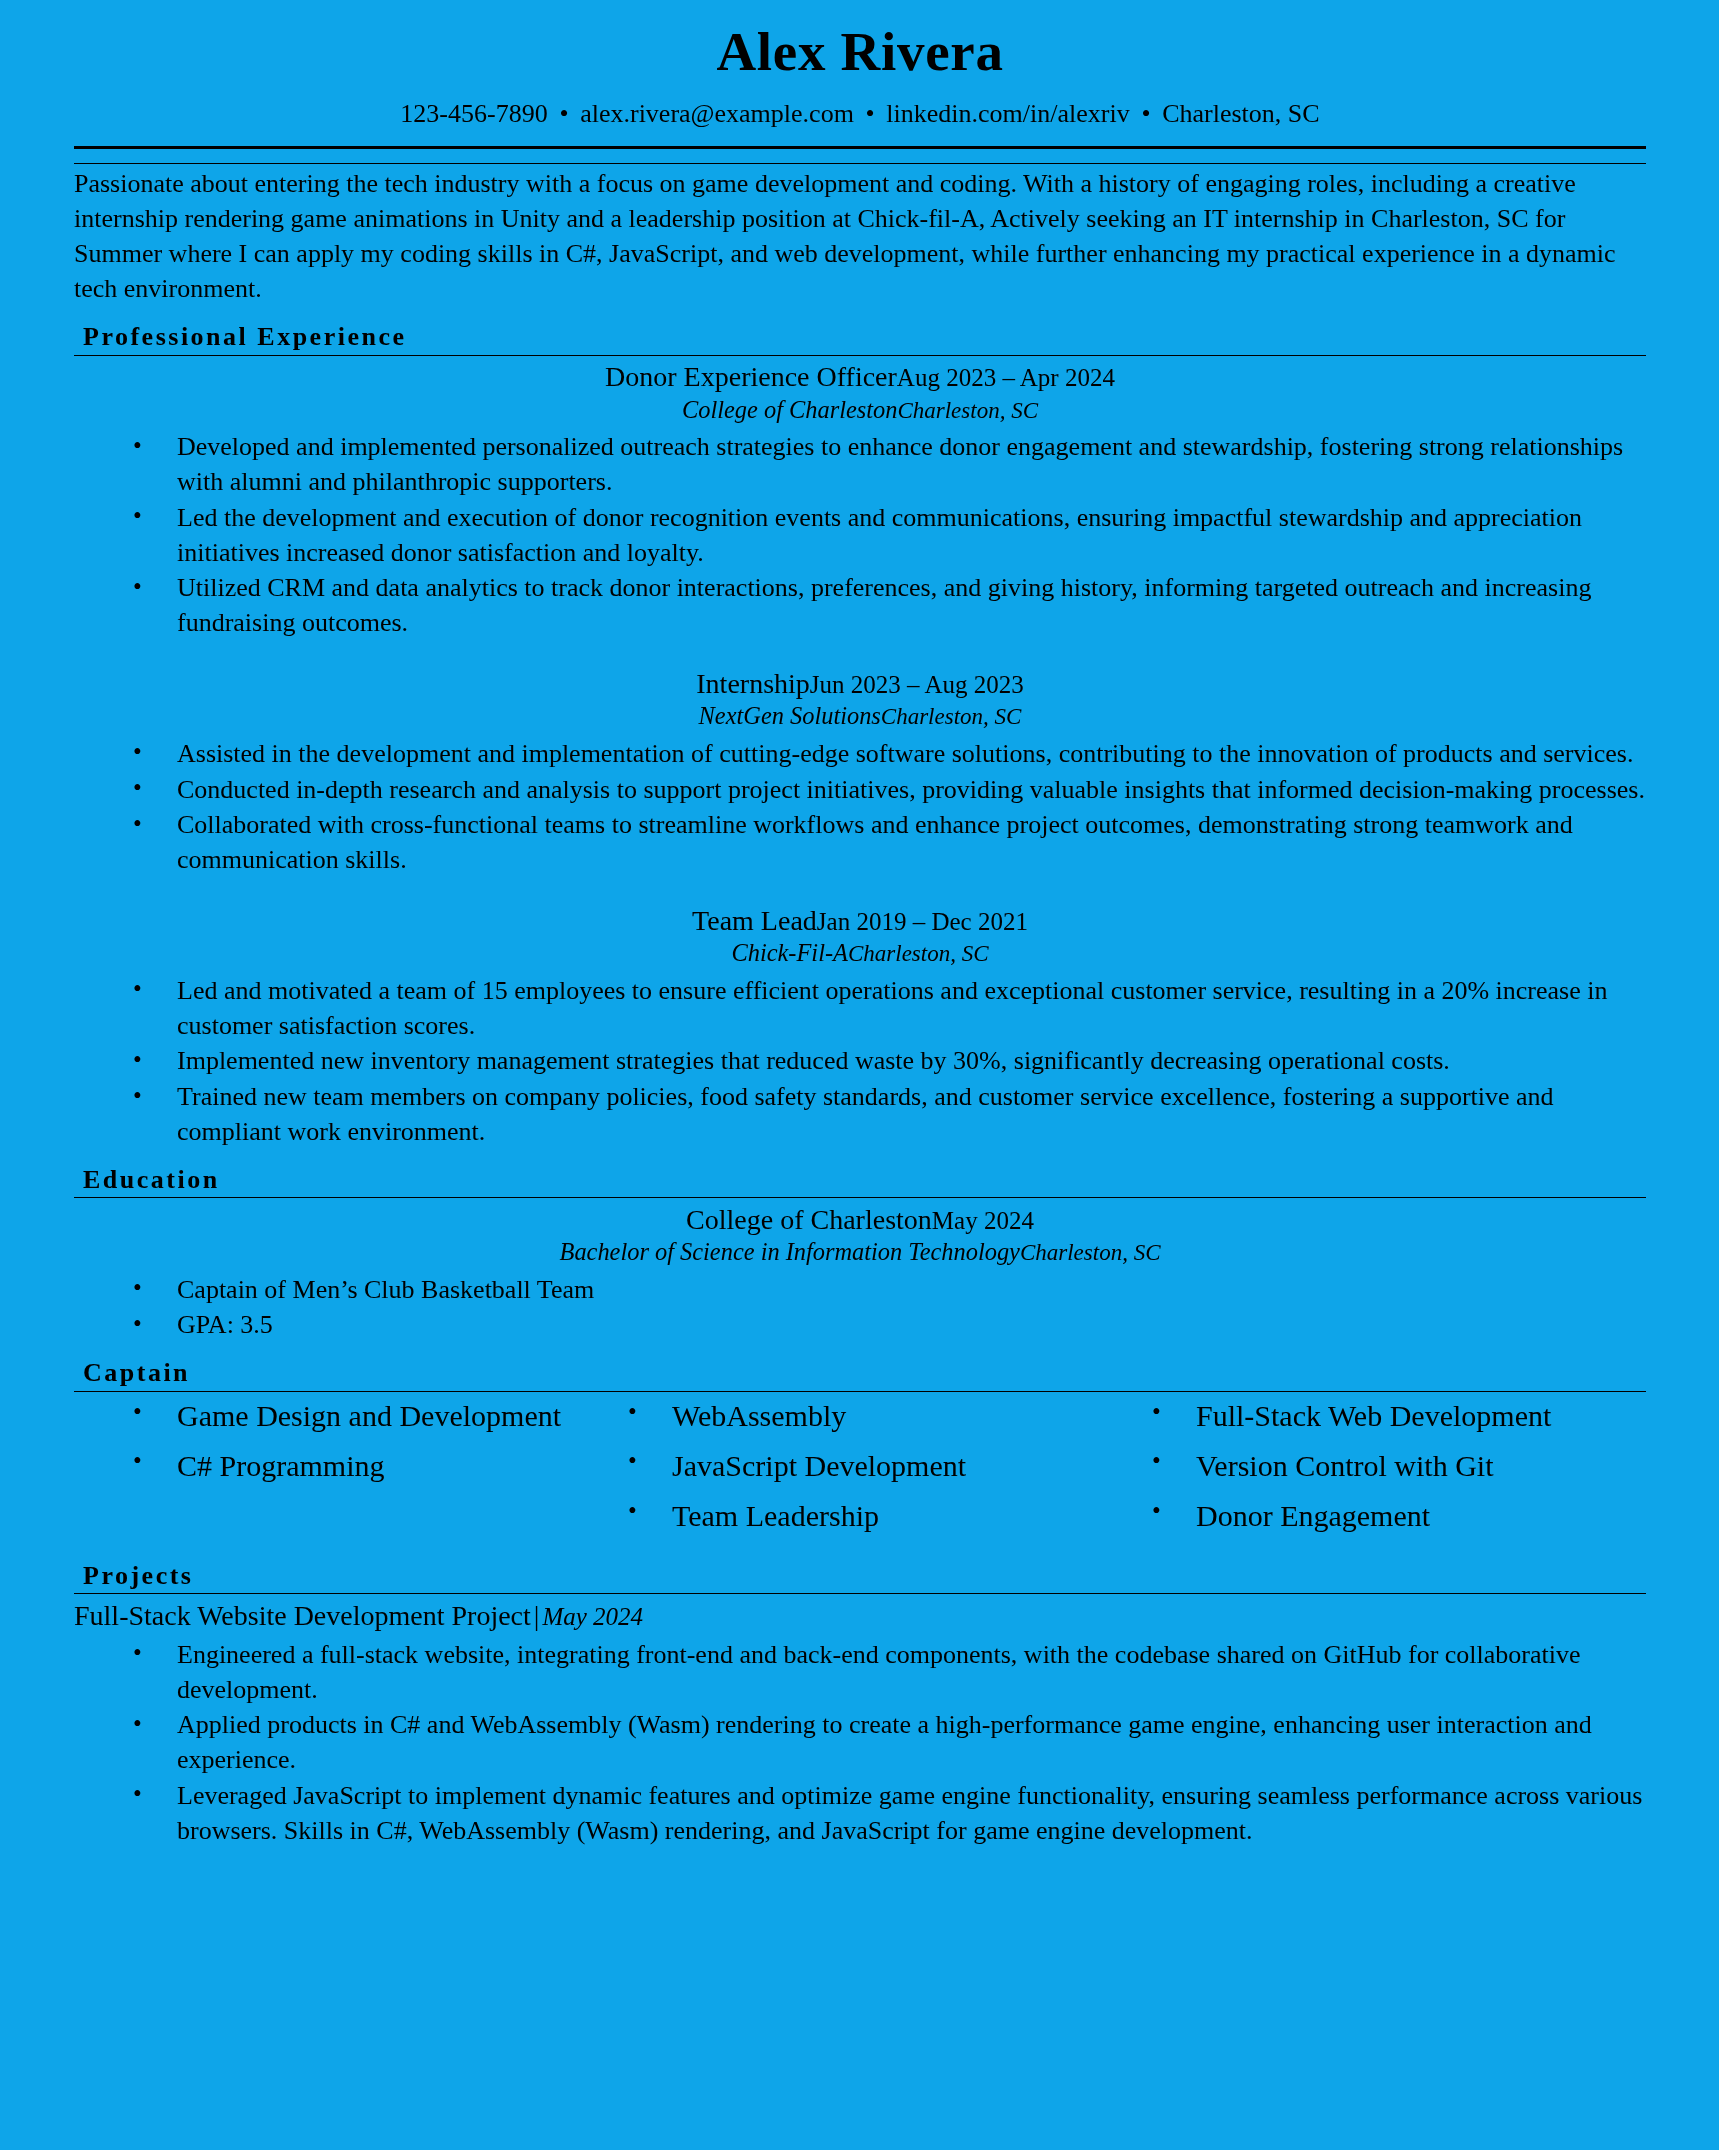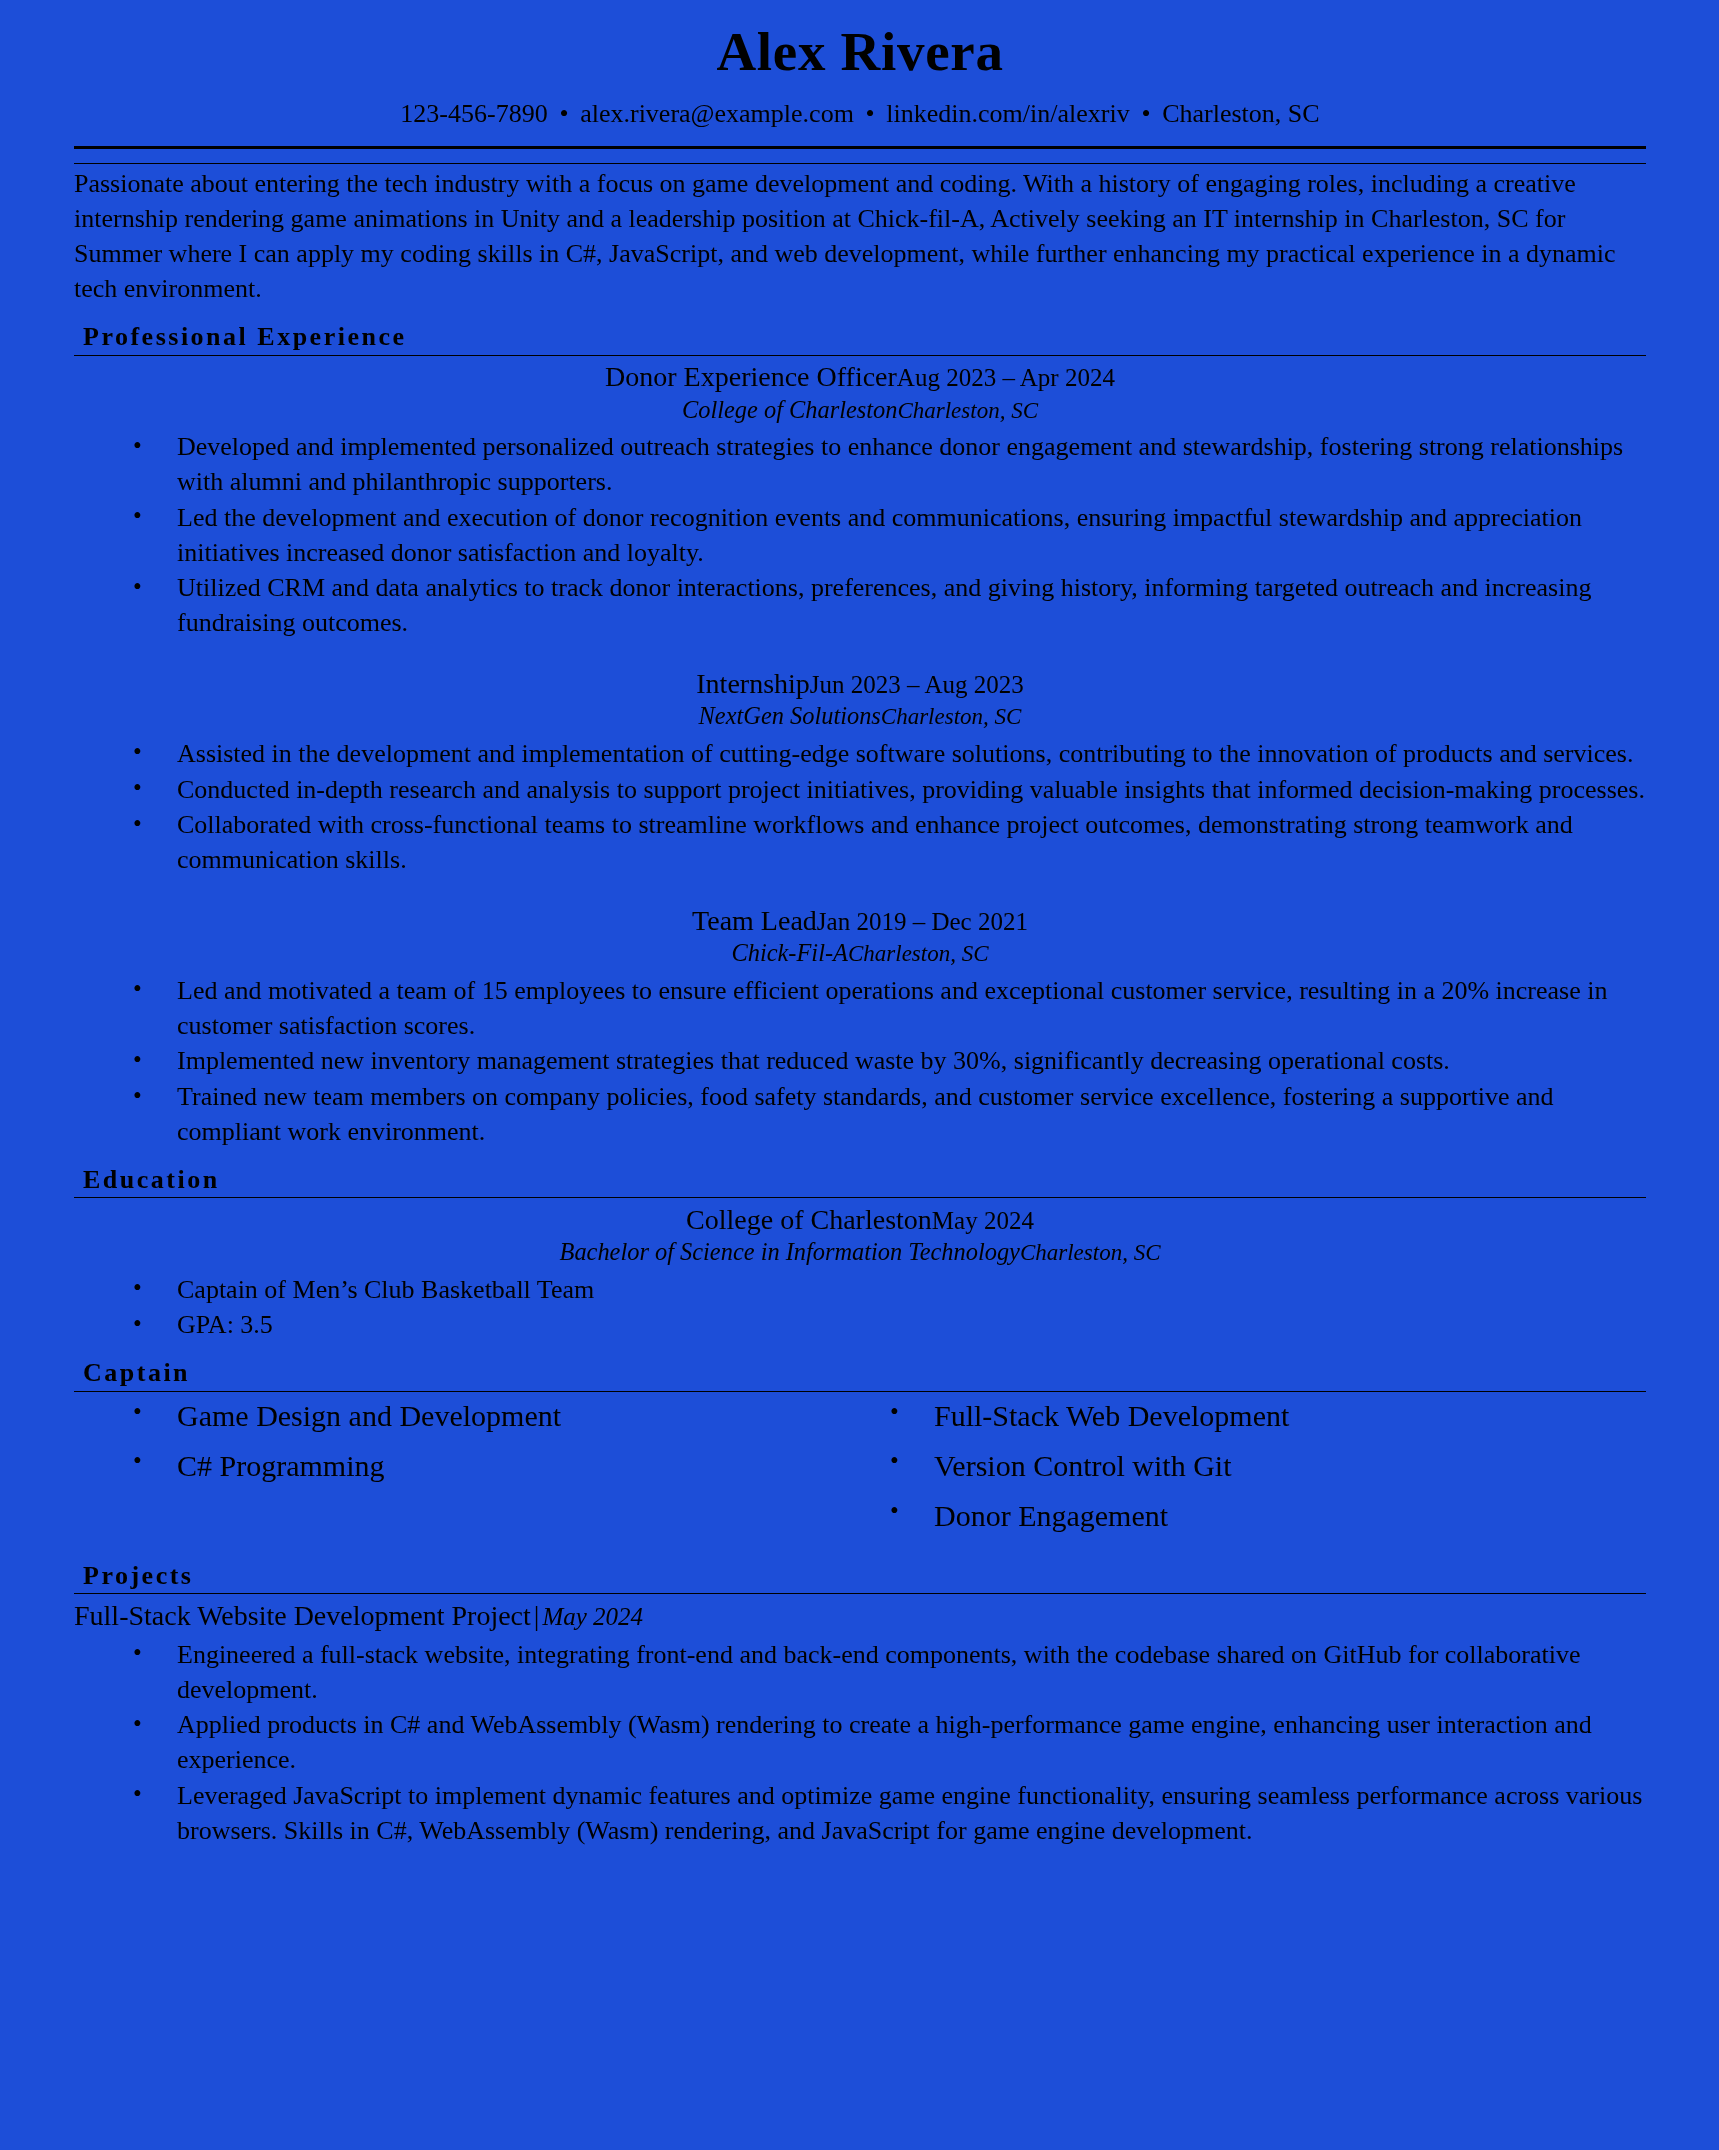--- a/index.html
+++ b/index.html
@@ -10,21 +10,21 @@
   body {
     font-family: "Liberation Serif", "DejaVu Serif", serif;
     color: #000000;
     -webkit-font-smoothing: antialiased;
   }
   .page {
     width: 1720px;
     min-height: 2151px;
     box-sizing: border-box;
     padding: 10.3px 74px 30px 74px;
-    background: #1d4ed8;
+    background: #0ea5e9;
     position: relative;
   }
 
   
   .name {
     text-align: center;
     font-size: 55px;
     font-weight: bold;
     letter-spacing: 0.7px;
     line-height: 1.12;
@@ -272,20 +272,25 @@
   </div>
 
   <div class="section">
     <div class="section-title">Captain</div>
     <div class="section-rule"></div>
     <div class="skills-grid">
       <ul class="skills-col c1">
         <li>Game Design and Development</li>
         <li>C# Programming</li>
       </ul>
+      <ul class="skills-col c2">
+        <li>WebAssembly</li>
+        <li>JavaScript Development</li>
+        <li>Team Leadership</li>
+      </ul>
       <ul class="skills-col c3">
         <li>Full-Stack Web Development</li>
         <li>Version Control with Git</li>
         <li>Donor Engagement</li>
       </ul>
     </div>
   </div>
 
   <div class="section">
     <div class="section-title">Projects</div>

